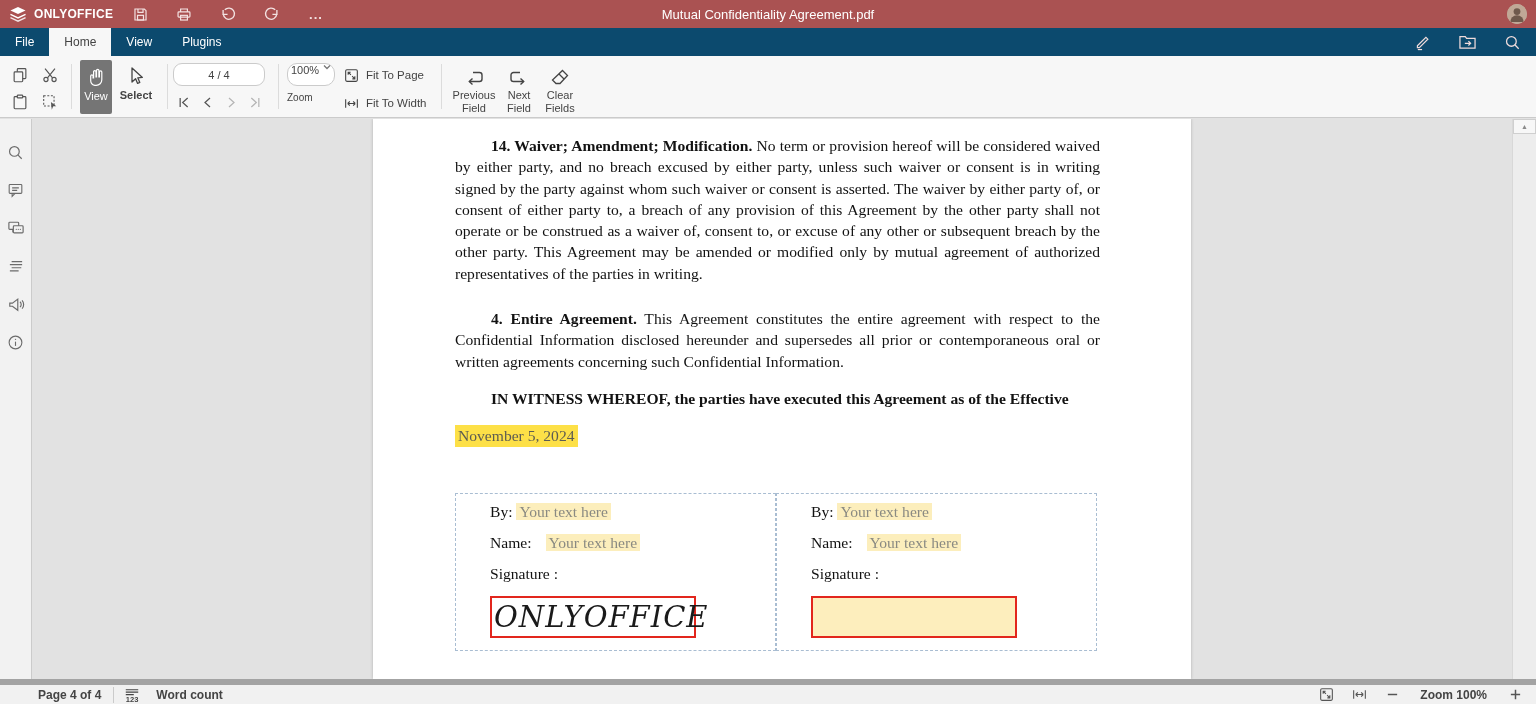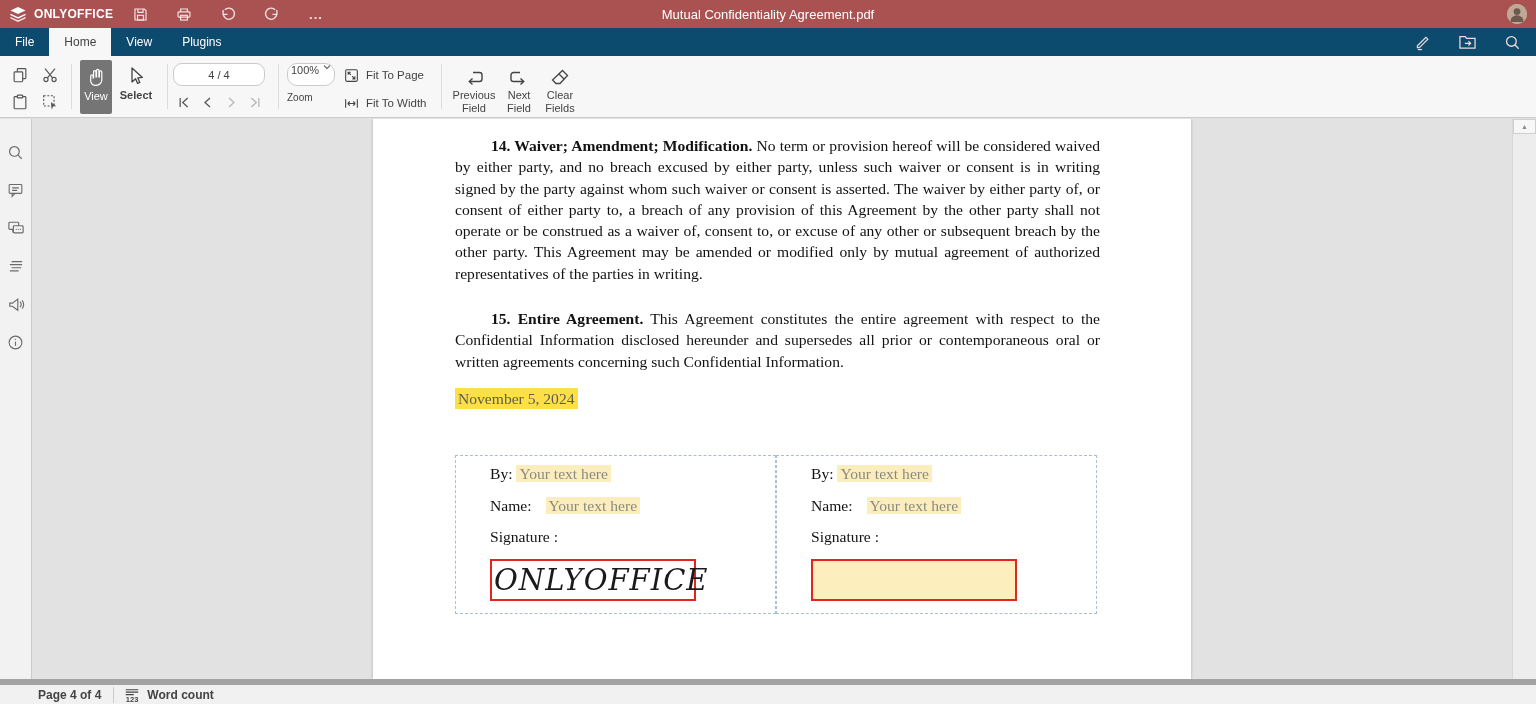--- a/index.html
+++ b/index.html
@@ -67,21 +67,21 @@
   .sig-box { width:206px; height:42px; border:2px solid #e2261d; margin-top:12px; display:flex; align-items:center; cursor:pointer; }
   .sig-box.signed { background:#fff; padding-left:2px; }
   .sig-box.empty { background:#fdeebd; }
   .sig-text { font-family:"DejaVu Serif", serif; font-style:italic; font-size:29px; letter-spacing:1px; color:#1a1a1a; white-space:nowrap; }
 
   
   .statusbar { position:absolute; left:0; top:679px; width:1536px; height:25px; background:#f1f1f1; border-top:6px solid #a3a3a3; display:flex; align-items:center; font-size:12px; color:#444; }
   .sb-left { display:flex; align-items:center; height:100%; }
   .page-indicator { font-weight:bold; margin-left:38px; cursor:pointer; }
   .sb-sep { width:1px; height:16px; background:#cbcbcb; margin:0 10px 0 12px; }
-  .wordcount { display:flex; align-items:center; gap:7px; font-weight:bold; cursor:pointer; color:#444; }
+  .wordcount { display:flex; align-items:center; gap:16px; font-weight:bold; cursor:pointer; color:#444; }
   .sb-right { position:absolute; right:12px; top:0; height:100%; display:flex; align-items:center; gap:15px; }
   .sb-ibtn { width:18px; height:18px; display:flex; align-items:center; justify-content:center; color:#555; cursor:pointer; }
   .zoom-indicator { font-weight:bold; margin:0 4px; }
 </style>
 </head>
 <body>
 
 <div class="app">
 
   <div class="titlebar">
@@ -342,21 +342,22 @@
             <path d="M10 9v5"></path>
             <circle cx="10" cy="6.3" r=".8" fill="currentColor" stroke="none"></circle>
           </svg>
       </span>
     </div>
 
     <div class="viewport">
       <div class="pdf-page">
         <div class="doc">
           <p class="para p14"><b>14. Waiver; Amendment; Modification.</b><span> No term or provision hereof will be considered waived by either party, and no breach excused by either party, unless such waiver or consent is in writing signed by the party against whom such waiver or consent is asserted. The waiver by either party of, or consent of either party to, a breach of any provision of this Agreement by the other party shall not operate or be construed as a waiver of, consent to, or excuse of any other or subsequent breach by the other party. This Agreement may be amended or modified only by mutual agreement of authorized representatives of the parties in writing.</span></p>
-          <p class="para p15"><b>15. Entire Agreement.</b><span> This Agreement constitutes the entire agreement with respect to the Confidential Information disclosed hereunder and supersedes all prior or contemporaneous oral or written agreements concerning such Confidential Information.</span></p>
+          <p class="para p15"><b>4. Entire Agreement.</b><span> This Agreement constitutes the entire agreement with respect to the Confidential Information disclosed hereunder and supersedes all prior or contemporaneous oral or written agreements concerning such Confidential Information.</span></p>
+          <p class="witness">IN WITNESS WHEREOF, the parties have executed this Agreement as of the Effective</p>
           <span class="date-field">November 5, 2024</span>
 
           <div class="sig-table">
             <div class="sig-cell">
               <div class="sig-row"><span>By:</span> <span class="ph">Your text here</span></div>
               <div class="sig-row"><span>Name:</span><span class="name-gap"></span><span class="ph">Your text here</span></div>
               <div class="sig-row" style="margin-bottom:0"><span>Signature :</span></div>
               <div class="sig-box signed">
                 <span class="sig-text">ONLYOFFICE</span>
               </div>
@@ -383,15 +384,39 @@
       <span class="wordcount">
         <span style="display:flex">
           <svg width="16" height="16" viewBox="0 0 18 18" fill="none" stroke="currentColor" stroke-width="1.2">
               <path d="M2 3h14M2 5.8h14M2 8.6h9"></path>
               <text x="2" y="16.5" font-size="8.5" fill="currentColor" stroke="none" font-family="Liberation Sans, sans-serif">123</text>
             </svg>
         </span>
         <span>Word count</span>
       </span>
     </div>
+    <div class="sb-right">
+      <span class="sb-ibtn">
+        <svg width="15" height="15" viewBox="0 0 18 18" fill="none" stroke="currentColor" stroke-width="1.3">
+            <rect x="2" y="2" width="14" height="14" rx="1.5"></rect>
+            <path d="M8 5H5v3M5 5l3.3 3.3M10 13h3v-3M13 13l-3.3-3.3"></path>
+          </svg>
+      </span>
+      <span class="sb-ibtn">
+        <svg width="15" height="15" viewBox="0 0 18 18" fill="none" stroke="currentColor" stroke-width="1.3">
+            <path d="M2 4v10M16 4v10M4.5 9h9M4.5 9l2.5-2.5M4.5 9L7 11.5M13.5 9L11 6.5M13.5 9L11 11.5"></path>
+          </svg>
+      </span>
+      <span class="sb-ibtn">
+        <svg width="13" height="13" viewBox="0 0 14 14" fill="none" stroke="currentColor" stroke-width="1.6">
+            <path d="M2 7h10"></path>
+          </svg>
+      </span>
+      <span class="zoom-indicator">Zoom 100%</span>
+      <span class="sb-ibtn">
+        <svg width="13" height="13" viewBox="0 0 14 14" fill="none" stroke="currentColor" stroke-width="1.6">
+            <path d="M2 7h10M7 2v10"></path>
+          </svg>
+      </span>
+    </div>
   </div>
 
 </div>
 
 </body></html>

